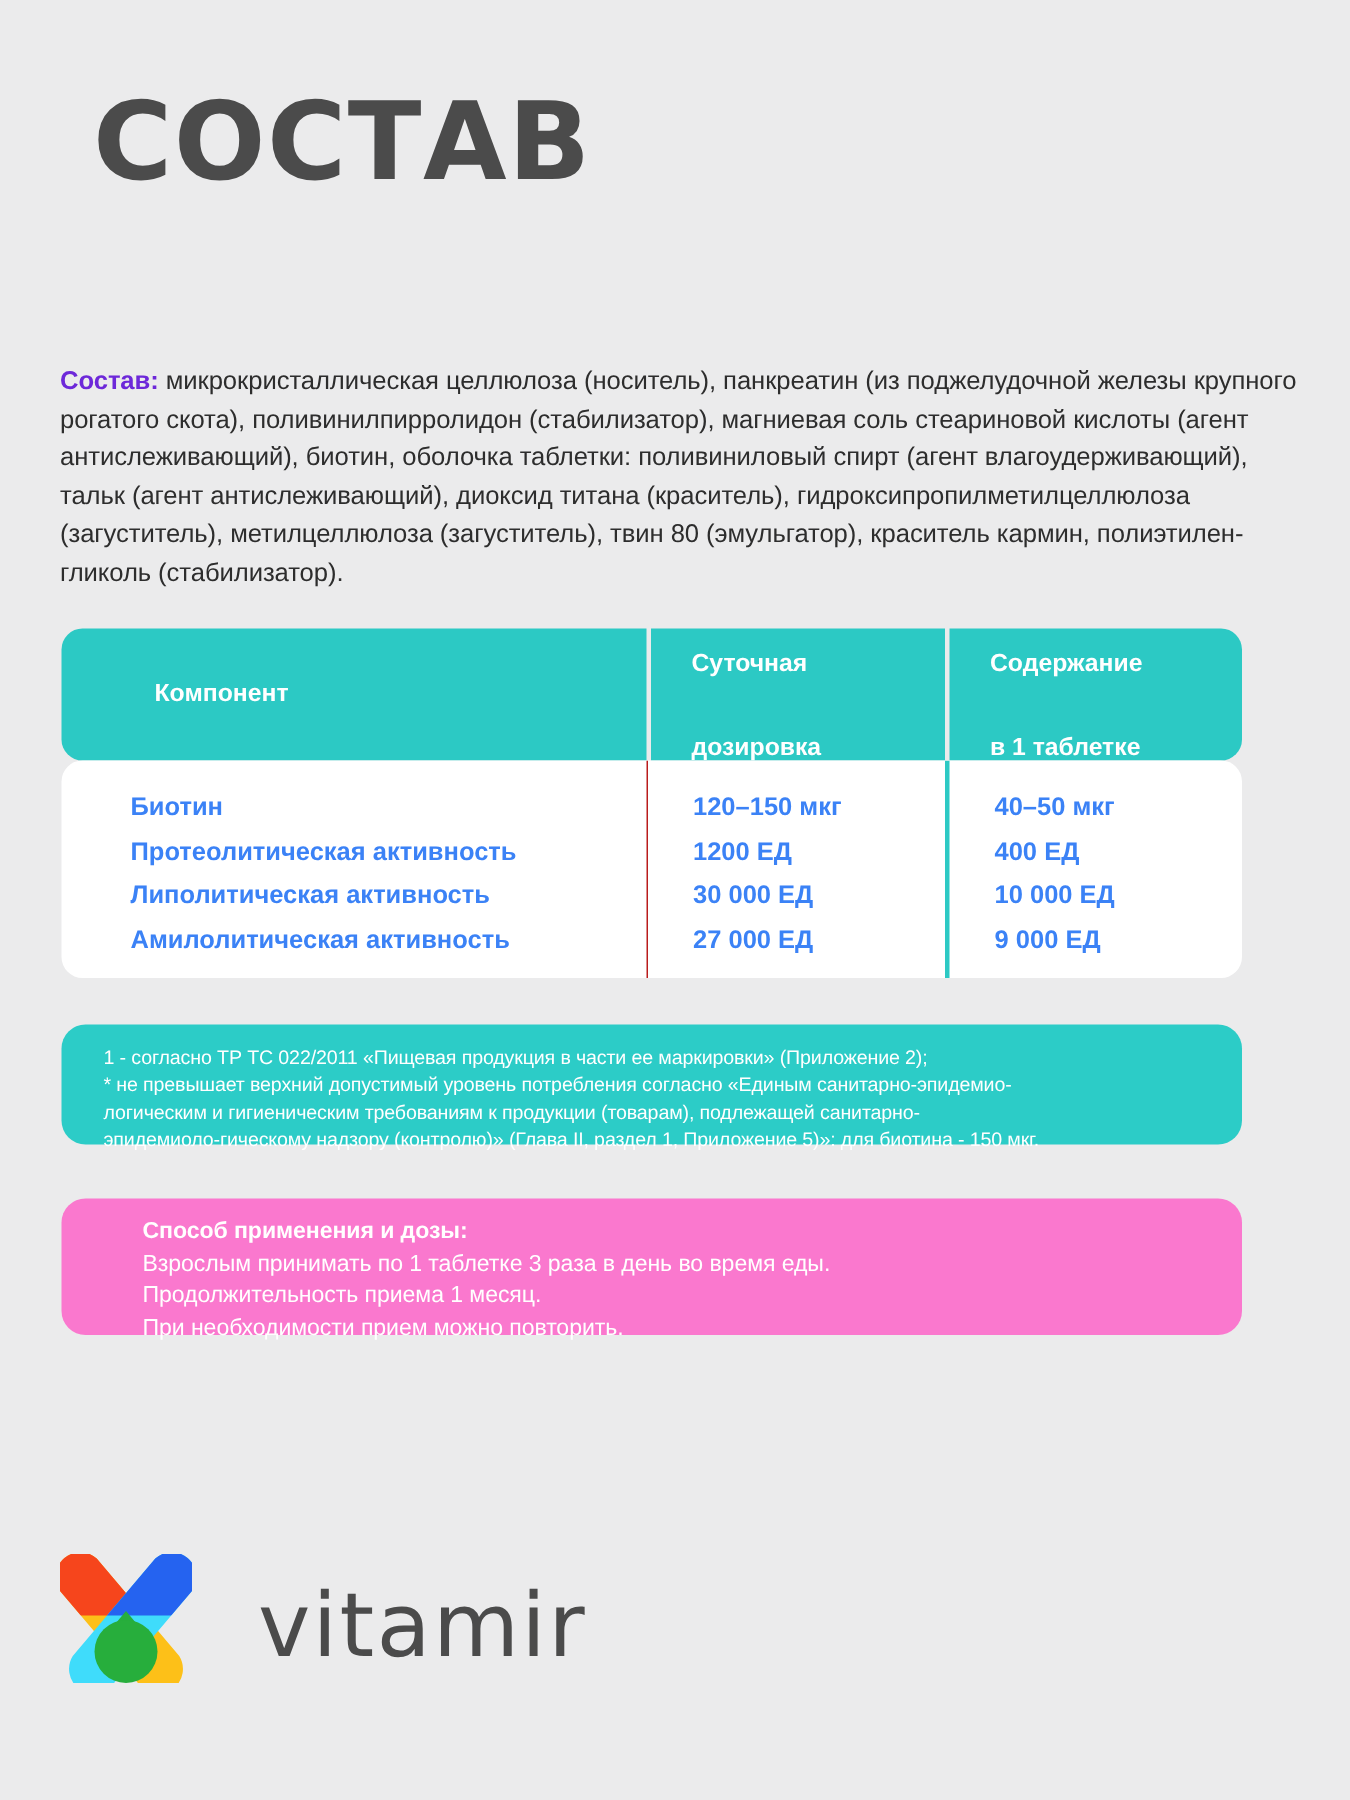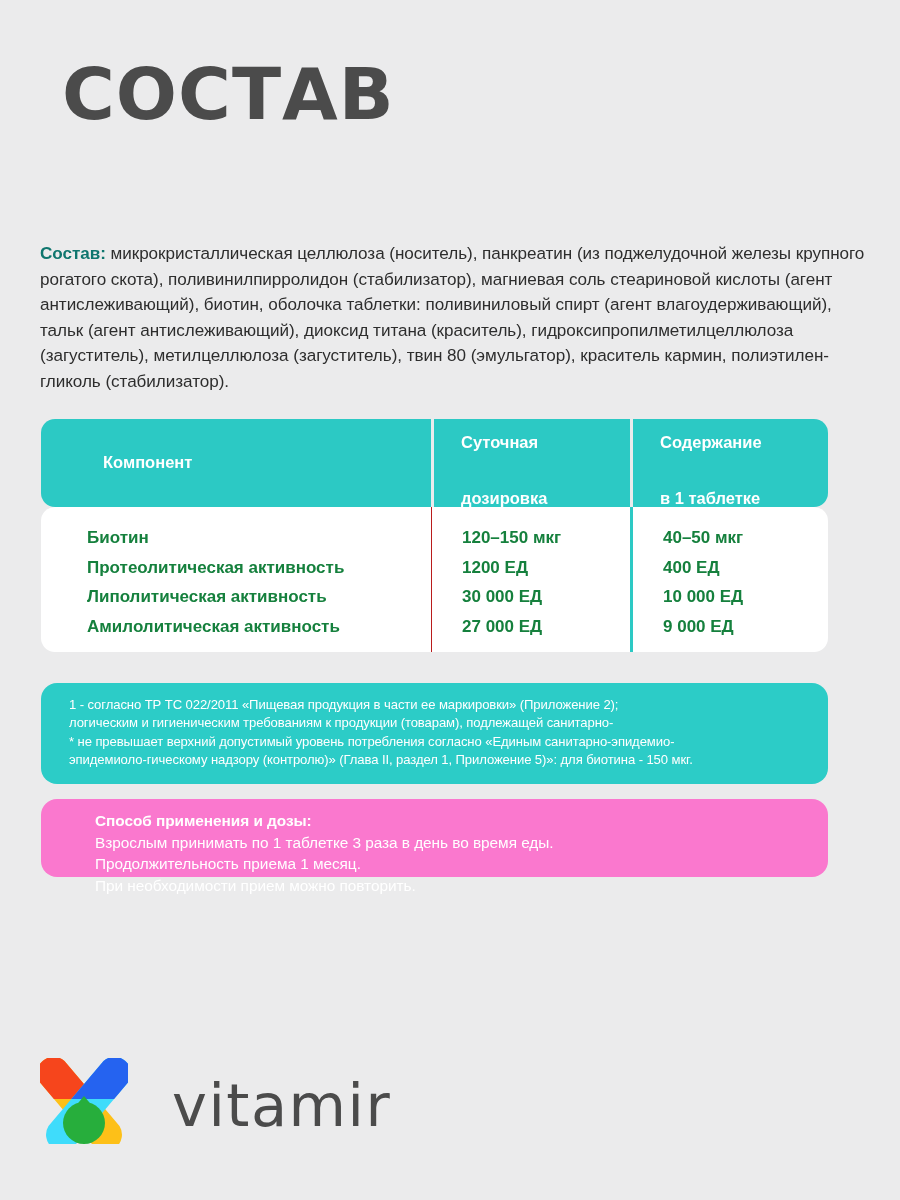--- a/index.html
+++ b/index.html
@@ -43,21 +43,21 @@
     left: 40px;
     top: 224px;
     width: 828px;
     font-size: 17.1px;
     line-height: 25.5px;
     color: #2d2d2d;
     letter-spacing: -0.05px;
   }
   .intro b {
     font-weight: bold;
-    color: #0f766e;
+    color: #6d28d9;
   }
 
   
   .table-wrap {
     position: absolute;
     left: 41px;
     top: 419px;
     width: 787px;
   }
   .t-head {
@@ -123,70 +123,70 @@
   }
   .t-body .bcol.b3 {
     flex: 1 1 auto;
     padding-left: 30px;
     border-left: 3px solid #2cc9c4;
   }
   .t-body .brow {
     font-size: 17px;
     line-height: 29.5px;
     font-weight: bold;
-    color: #15803d;
+    color: #3b82f6;
     white-space: nowrap;
   }
 
   
   .foot-box {
     position: absolute;
     left: 41px;
     top: 683px;
     width: 787px;
-    height: 101px;
+    height: 80px;
     box-sizing: border-box;
     background: #2cccc7;
     border-radius: 16px;
     padding: 13px 22px 0 28px;
   }
   .foot-box .fl {
     color: #ffffff;
     font-size: 13.1px;
     line-height: 18.4px;
     letter-spacing: -0.1px;
     white-space: nowrap;
   }
 
   
   .pink-box {
     position: absolute;
     left: 41px;
     top: 799px;
     width: 787px;
-    height: 78px;
+    height: 91px;
     box-sizing: border-box;
     background: #fa78ce;
     border-radius: 16px;
     padding: 11px 22px 0 54px;
   }
   .pink-box .pl {
     color: #ffffff;
     font-size: 15.4px;
     line-height: 21.5px;
     letter-spacing: -0.05px;
     white-space: nowrap;
   }
   .pink-box .pl.head { font-weight: bold; }
 
   
   .logo {
     position: absolute;
     left: 40px;
-    top: 1058px;
+    top: 1036px;
     display: flex;
     align-items: center;
   }
   .logo-mark {
     width: 88px;
     height: 86px;
     flex: 0 0 88px;
   }
   .logo-word {
     margin-left: 44px;
@@ -242,22 +242,22 @@
         <div class="brow">40–50 мкг</div>
         <div class="brow">400 ЕД</div>
         <div class="brow">10 000 ЕД</div>
         <div class="brow">9 000 ЕД</div>
       </div>
     </div>
   </div>
 
   <div class="foot-box">
     <div class="fl">1 - согласно ТР ТС 022/2011 «Пищевая продукция в части ее маркировки» (Приложение 2);</div>
+    <div class="fl">* не превышает верхний допустимый уровень потребления согласно «Единым санитарно-эпидемио-</div>
     <div class="fl">логическим и гигиеническим требованиям к продукции (товарам), подлежащей санитарно-</div>
-    <div class="fl">* не превышает верхний допустимый уровень потребления согласно «Единым санитарно-эпидемио-</div>
     <div class="fl">эпидемиоло-гическому надзору (контролю)» (Глава II, раздел 1, Приложение 5)»: для биотина - 150 мкг.</div>
   </div>
 
   <div class="pink-box">
     <div class="pl head">Способ применения и дозы:</div>
     <div class="pl">Взрослым принимать по 1 таблетке 3 раза в день во время еды.</div>
     <div class="pl">Продолжительность приема 1 месяц.</div>
     <div class="pl">При необходимости прием можно повторить.</div>
   </div>
 

